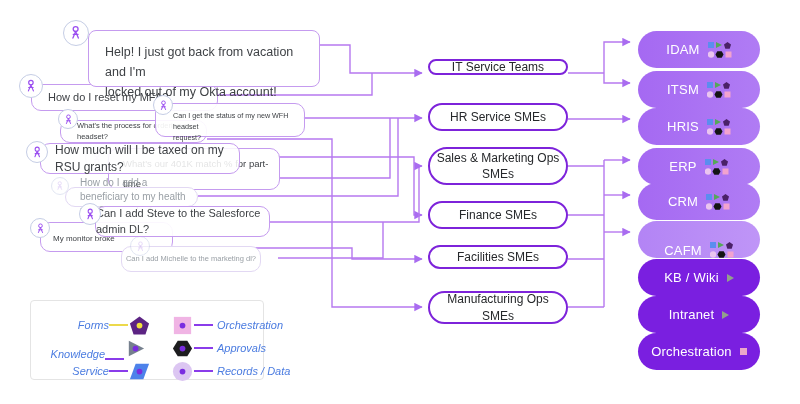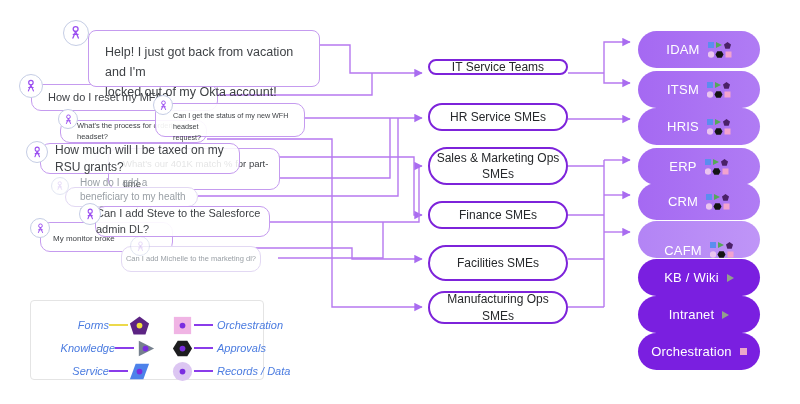--- a/index.html
+++ b/index.html
@@ -172,21 +172,21 @@
           <path d="M12 10.4 L8.2 19.5 M12 10.4 L15.8 19.5 M8.6 14.4 L15.4 14.4" fill="none" stroke="#cdb4f2" stroke-width="1.8" stroke-linecap="round"></path>
         </svg>
       </div>
     </div>
   <div id="teams">
       <div class="team" style="left: 428px; top: 59px; width: 140px; height: 16px;">IT Service Teams</div>
       <div class="team" style="left: 428px; top: 103px; width: 140px; height: 28px;">HR Service SMEs</div>
       <div class="team" style="left: 428px; top: 147px; width: 140px; height: 38px;">Sales &amp; Marketing Ops
 SMEs</div>
       <div class="team" style="left: 428px; top: 201px; width: 140px; height: 28px;">Finance SMEs</div>
-      <div class="team" style="left: 428px; top: 245px; width: 140px; height: 36px;">Facilities SMEs</div>
+      <div class="team" style="left: 428px; top: 245px; width: 140px; height: 24px;">Facilities SMEs</div>
       <div class="team" style="left: 428px; top: 291px; width: 140px; height: 33px;">Manufacturing Ops
 SMEs</div>
     </div>
   <div id="systems">
       <div class="system v-system" style="top: 31px;">
         <span>IDAM</span>
         <span style="display: flex;">
           <svg width="24" height="16" viewBox="0 0 24 16">
             <rect x="0" y="0" width="6" height="6" fill="#5b8def"></rect>
             <polygon points="8,0 14,3 8,6" fill="#55a858"></polygon>
@@ -277,21 +277,21 @@
     </div>
   <div id="legend" style="left: 30px; top: 300px; width: 232px; height: 78px;">
       <div class="lg-item left" style="top: 12px; left: 6px;">
         <span class="lg-label">Forms</span>
         <span class="lg-line yellow"></span>
         <svg class="lg-icon" viewBox="0 0 24 24">
           <polygon points="12,2.5 22,9.8 18.2,21.5 5.8,21.5 2,9.8" fill="#5c2483"></polygon>
           <circle cx="12" cy="12" r="3" fill="#f2e23d"></circle>
         </svg>
       </div>
-      <div class="lg-item left" style="top: 35px; left: 12px;">
+      <div class="lg-item left" style="top: 35px; left: 2px; align-items: flex-end;">
         <span class="lg-label">Knowledge</span>
         <span class="lg-line"></span>
         <svg class="lg-icon" viewBox="0 0 24 24">
           <polygon points="5,4 21,12 5,20" fill="#76808e"></polygon>
           <circle cx="12" cy="12" r="3" fill="#7a2ce0"></circle>
         </svg>
       </div>
       <div class="lg-item left" style="top: 58px; left: 6px;">
         <span class="lg-label">Service</span>
         <span class="lg-line"></span>

